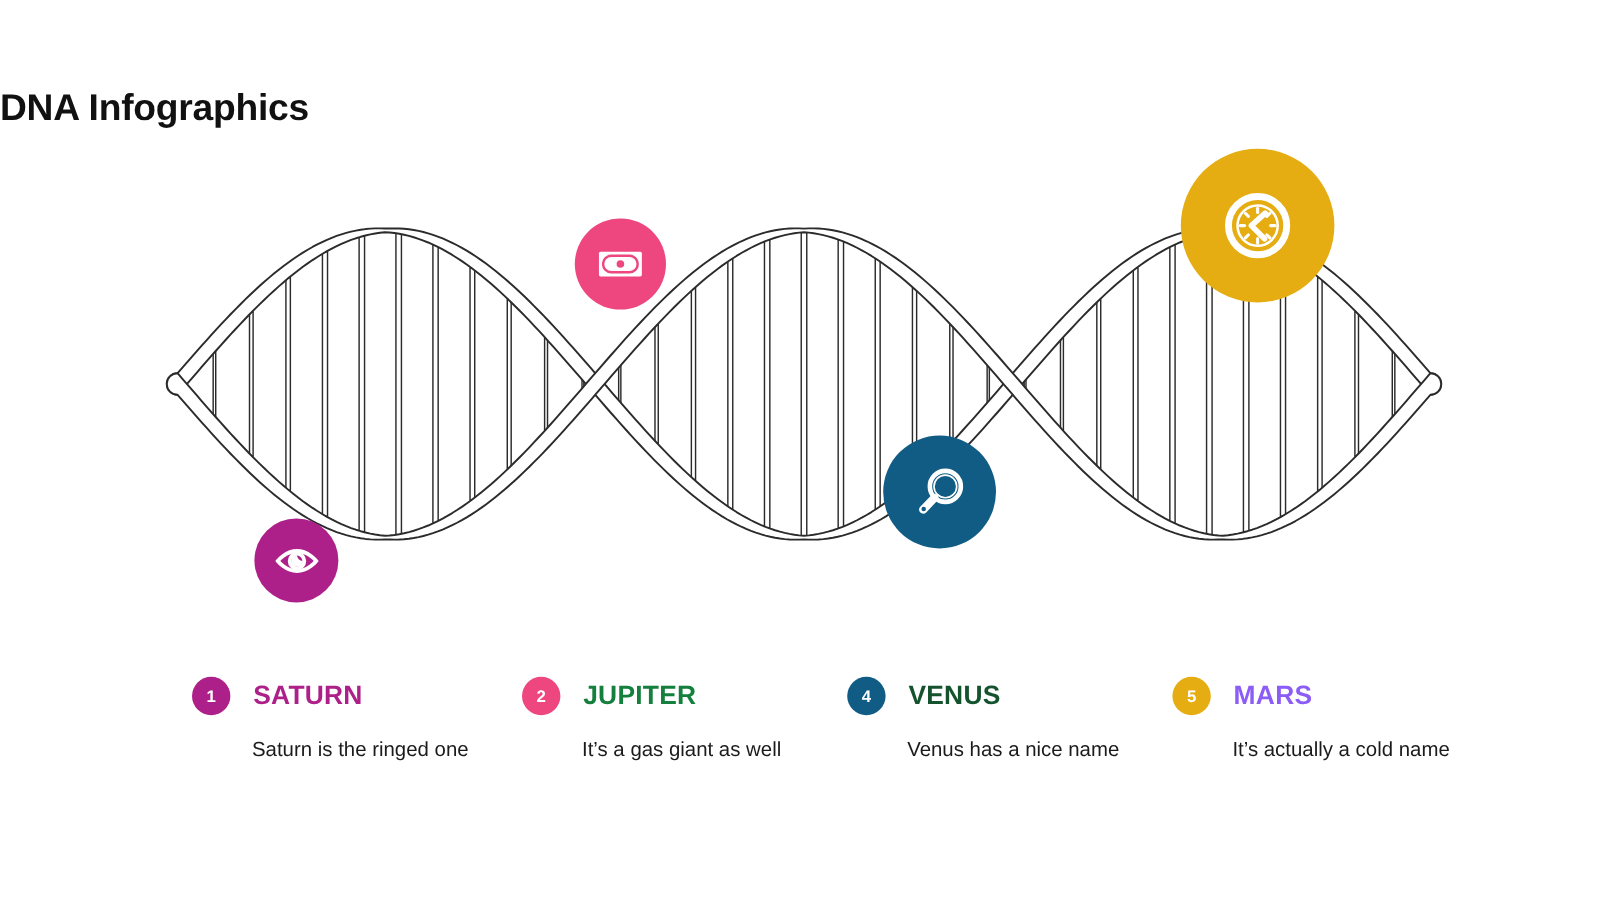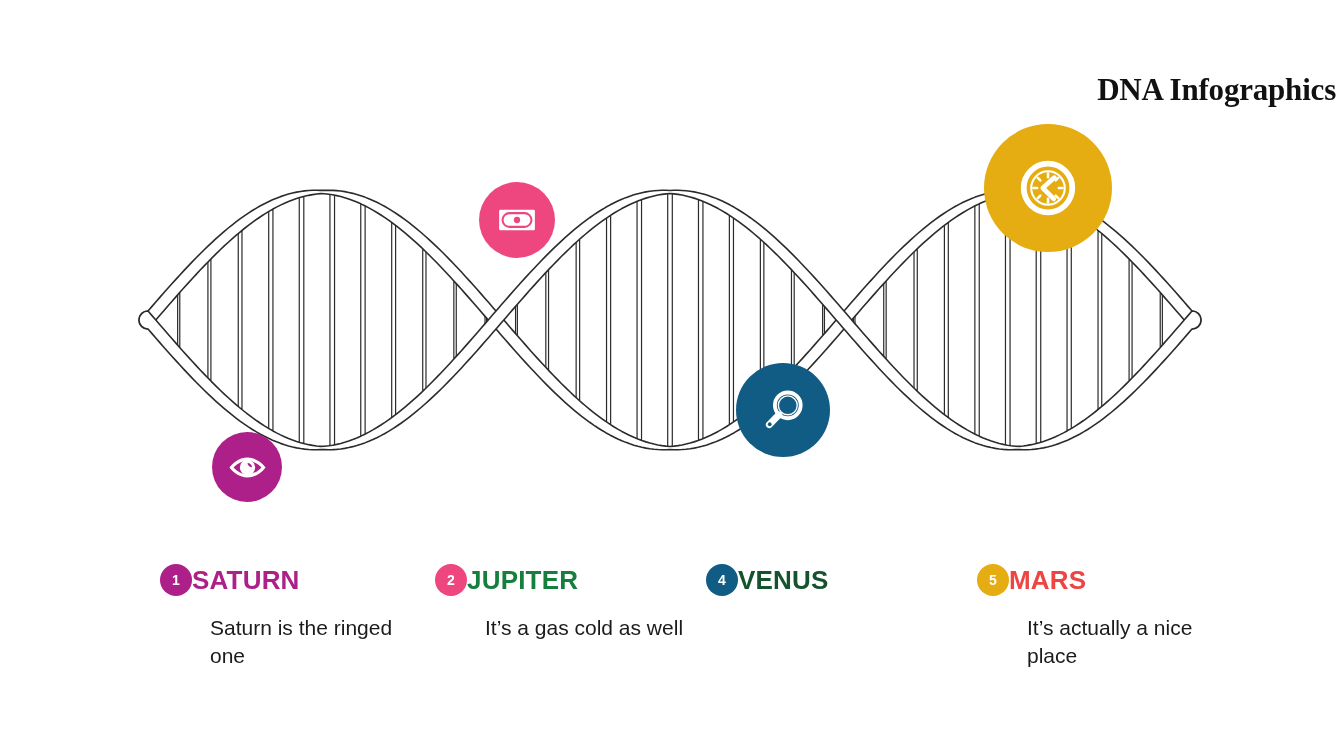--- a/index.html
+++ b/index.html
@@ -20,26 +20,25 @@
     width: 1336px;
     height: 752px;
     background: #ffffff;
   }
   
   #slide-title {
     position: absolute;
     top: 72px;
     left: 0;
     width: 1336px;
-    text-align: right;
+    text-align: left;
     font-size: 31px;
     font-weight: bold;
     color: #111111;
     letter-spacing: -0.2px;
-    font-family: Liberation Serif, serif;
   }
   
   #dna-stage {
     position: absolute;
     left: 0;
     top: 120px;
     width: 1336px;
     height: 400px;
   }
   #dna-svg {
@@ -85,30 +84,30 @@
     flex: 0 0 32px;
     color: #ffffff;
     font-size: 14px;
     font-weight: bold;
     display: flex;
     align-items: center;
     justify-content: center;
     line-height: 1;
   }
   .legend-title {
-    margin-left: 0;
-    font-size: 26px;
+    margin-left: 19px;
+    font-size: 22px;
     font-weight: bold;
     letter-spacing: 0.2px;
     white-space: nowrap;
   }
   .legend-desc {
     margin-top: 14px;
     margin-left: 50px;
-    font-size: 21px;
+    font-size: 17px;
     line-height: 1.35;
     color: #1b1b1b;
     font-weight: normal;
   }
 </style>
 </head>
 <body>
 
 <div id="slide">
 
@@ -209,30 +208,31 @@
           <div class="legend-badge" style="background: rgb(174, 32, 137);">1</div>
           <div class="legend-title" style="color: rgb(174, 32, 137);">SATURN</div>
         </div>
         <div class="legend-desc">Saturn is the ringed one</div>
       </div>
       <div class="legend-item" style="left: 435px;">
         <div class="legend-head">
           <div class="legend-badge" style="background: rgb(238, 71, 128);">2</div>
           <div class="legend-title" style="color: #15803d;">JUPITER</div>
         </div>
-        <div class="legend-desc">It’s a gas cold as well</div>
+        <div class="legend-desc">It’s a gas giant as well</div>
       </div>
       <div class="legend-item" style="left: 706px;">
         <div class="legend-head">
           <div class="legend-badge" style="background: rgb(16, 92, 132);">4</div>
           <div class="legend-title" style="color: #14532d;">VENUS</div>
         </div>
+        <div class="legend-desc">Venus has a nice name</div>
       </div>
       <div class="legend-item" style="left: 977px;">
         <div class="legend-head">
           <div class="legend-badge" style="background: rgb(229, 173, 18);">5</div>
-          <div class="legend-title" style="color: #ef4444;">MARS</div>
-        </div>
-        <div class="legend-desc">It’s actually a nice place</div>
+          <div class="legend-title" style="color: #8b5cf6;">MARS</div>
+        </div>
+        <div class="legend-desc">It’s actually a cold name</div>
       </div>
     </div>
 
 </div>
 
 </body></html>

